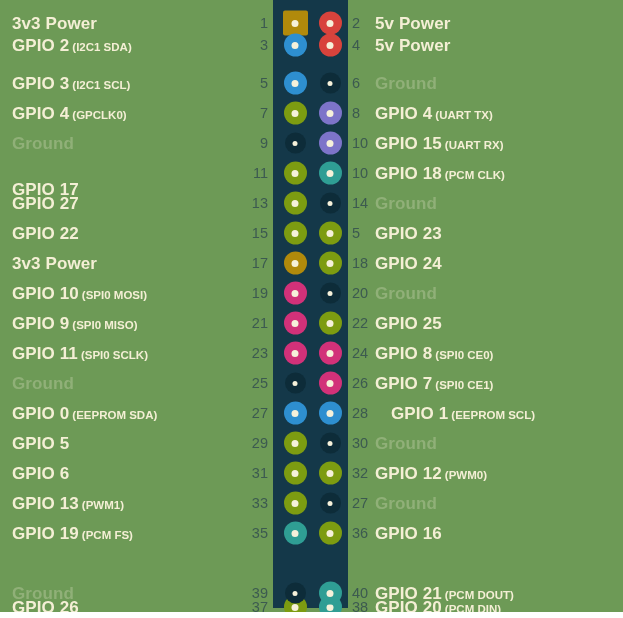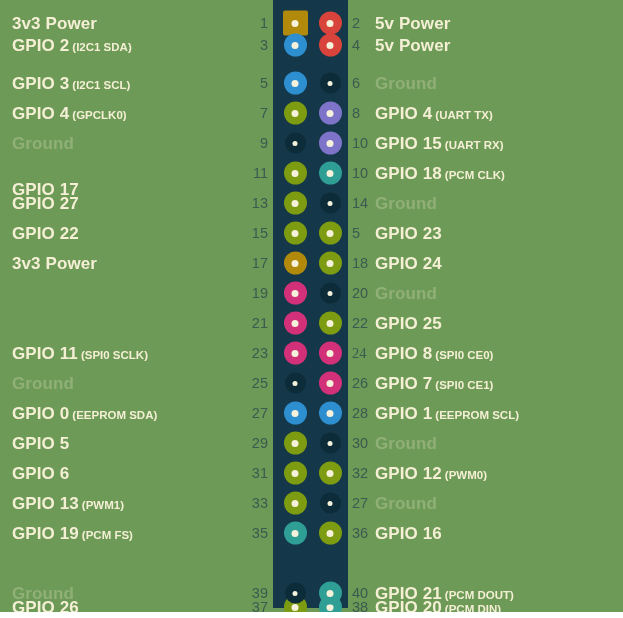--- a/index.html
+++ b/index.html
@@ -148,51 +148,53 @@
         <span class="pin" style="width: 23px; height: 23px; left: 283.5px; background: rgb(177, 138, 11);">
           <span class="dot" style="width: 7px; height: 7px; background: rgb(246, 241, 218);"></span>
         </span>
         <span class="pin" style="width: 23px; height: 23px; left: 318.5px; background: rgb(125, 156, 17);">
           <span class="dot" style="width: 7px; height: 7px; background: rgb(246, 241, 218);"></span>
         </span>
         <div class="cell num num-even" style="color: rgb(60, 90, 80);">18</div>
         <div class="cell label-r" style="color: rgb(244, 239, 213);"><span class="main">GPIO 24</span></div>
       </div>
       <div class="row" style="top: 278px;">
+        <div class="cell label-l" style="color: rgb(244, 239, 213);"><span class="main">GPIO 10</span><span class="sub">(SPI0 MOSI)</span></div>
         <div class="cell num num-odd" style="color: rgb(60, 90, 80);">19</div>
         <span class="pin" style="width: 23px; height: 23px; left: 283.5px; background: rgb(210, 49, 121);">
           <span class="dot" style="width: 7px; height: 7px; background: rgb(246, 241, 218);"></span>
         </span>
         <span class="pin" style="width: 21px; height: 21px; left: 319.5px; background: rgb(13, 44, 57);">
           <span class="dot" style="width: 5px; height: 5px; background: rgb(246, 241, 218);"></span>
         </span>
         <div class="cell num num-even" style="color: rgb(60, 90, 80);">20</div>
         <div class="cell label-r" style="color: rgb(144, 176, 120);"><span class="main">Ground</span></div>
       </div>
       <div class="row" style="top: 308px;">
+        <div class="cell label-l" style="color: rgb(244, 239, 213);"><span class="main">GPIO 9</span><span class="sub">(SPI0 MISO)</span></div>
         <div class="cell num num-odd" style="color: rgb(60, 90, 80);">21</div>
         <span class="pin" style="width: 23px; height: 23px; left: 283.5px; background: rgb(210, 49, 121);">
           <span class="dot" style="width: 7px; height: 7px; background: rgb(246, 241, 218);"></span>
         </span>
         <span class="pin" style="width: 23px; height: 23px; left: 318.5px; background: rgb(125, 156, 17);">
           <span class="dot" style="width: 7px; height: 7px; background: rgb(246, 241, 218);"></span>
         </span>
         <div class="cell num num-even" style="color: rgb(60, 90, 80);">22</div>
         <div class="cell label-r" style="color: rgb(244, 239, 213); text-align: center;"><span class="main">GPIO 25</span></div>
       </div>
       <div class="row" style="top: 338px;">
         <div class="cell label-l" style="color: rgb(244, 239, 213);"><span class="main">GPIO 11</span><span class="sub">(SPI0 SCLK)</span></div>
         <div class="cell num num-odd" style="color: rgb(60, 90, 80);">23</div>
         <span class="pin" style="width: 23px; height: 23px; left: 283.5px; background: rgb(210, 49, 121);">
           <span class="dot" style="width: 7px; height: 7px; background: rgb(246, 241, 218);"></span>
         </span>
         <span class="pin" style="width: 23px; height: 23px; left: 318.5px; background: rgb(210, 49, 121);">
           <span class="dot" style="width: 7px; height: 7px; background: rgb(246, 241, 218);"></span>
         </span>
-        <div class="cell num num-even" style="color: rgb(60, 90, 80); font-family: Liberation Serif, serif;">24</div>
+        <div class="cell num num-even" style="color: rgb(60, 90, 80);">24</div>
         <div class="cell label-r" style="color: rgb(244, 239, 213);"><span class="main">GPIO 8</span><span class="sub">(SPI0 CE0)</span></div>
       </div>
       <div class="row" style="top: 368px;">
         <div class="cell label-l" style="color: rgb(144, 176, 120);"><span class="main">Ground</span></div>
         <div class="cell num num-odd" style="color: rgb(60, 90, 80);">25</div>
         <span class="pin" style="width: 21px; height: 21px; left: 284.5px; background: rgb(13, 44, 57);">
           <span class="dot" style="width: 5px; height: 5px; background: rgb(246, 241, 218);"></span>
         </span>
         <span class="pin" style="width: 23px; height: 23px; left: 318.5px; background: rgb(210, 49, 121);">
           <span class="dot" style="width: 7px; height: 7px; background: rgb(246, 241, 218);"></span>
@@ -203,21 +205,21 @@
       <div class="row" style="top: 398px;">
         <div class="cell label-l" style="color: rgb(244, 239, 213);"><span class="main">GPIO 0</span><span class="sub">(EEPROM SDA)</span></div>
         <div class="cell num num-odd" style="color: rgb(60, 90, 80);">27</div>
         <span class="pin" style="width: 23px; height: 23px; left: 283.5px; background: rgb(46, 143, 208);">
           <span class="dot" style="width: 7px; height: 7px; background: rgb(246, 241, 218);"></span>
         </span>
         <span class="pin" style="width: 23px; height: 23px; left: 318.5px; background: rgb(46, 143, 208);">
           <span class="dot" style="width: 7px; height: 7px; background: rgb(246, 241, 218);"></span>
         </span>
         <div class="cell num num-even" style="color: rgb(60, 90, 80);">28</div>
-        <div class="cell label-r" style="color: rgb(244, 239, 213);"><span class="main">GPIO 1</span><span class="sub">(EEPROM SCL)</span></div>
+        <div class="cell label-r" style="color: rgb(244, 239, 213); margin-left: 16px;"><span class="main">GPIO 1</span><span class="sub">(EEPROM SCL)</span></div>
       </div>
       <div class="row" style="top: 428px;">
         <div class="cell label-l" style="color: rgb(244, 239, 213);"><span class="main">GPIO 5</span></div>
         <div class="cell num num-odd" style="color: rgb(60, 90, 80);">29</div>
         <span class="pin" style="width: 23px; height: 23px; left: 283.5px; background: rgb(125, 156, 17);">
           <span class="dot" style="width: 7px; height: 7px; background: rgb(246, 241, 218);"></span>
         </span>
         <span class="pin" style="width: 21px; height: 21px; left: 319.5px; background: rgb(13, 44, 57);">
           <span class="dot" style="width: 5px; height: 5px; background: rgb(246, 241, 218);"></span>
         </span>

